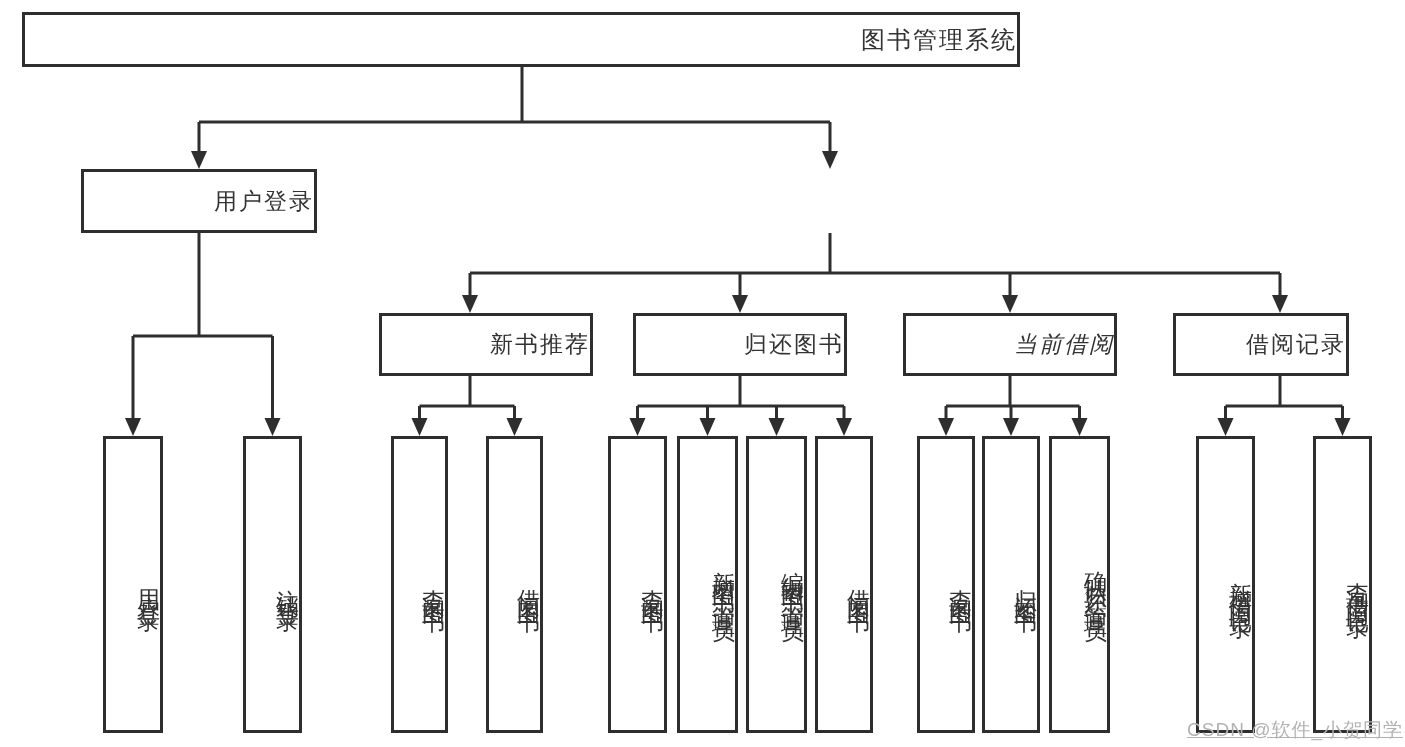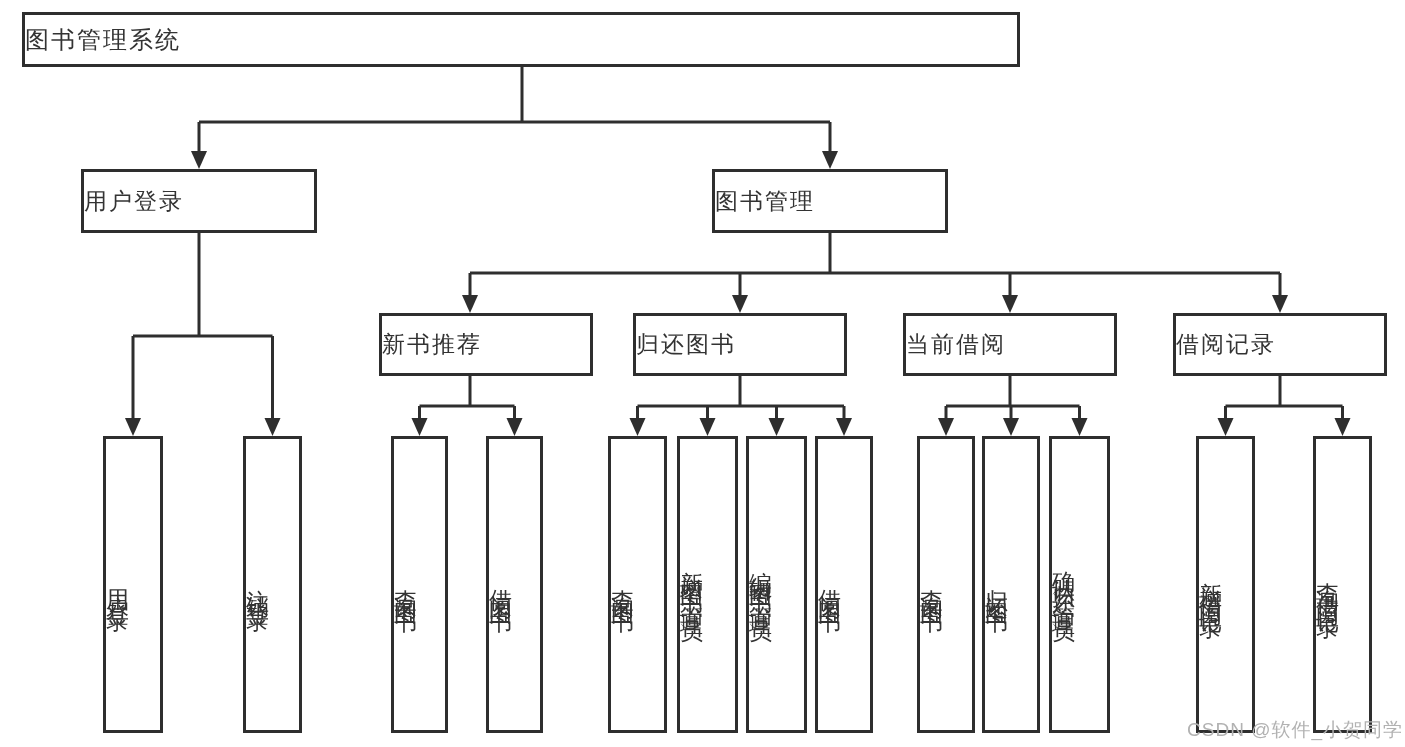--- a/index.html
+++ b/index.html
@@ -18,21 +18,21 @@
     background:var(--fill);
     overflow:hidden;
   }
   .wires{position:absolute;left:0;top:0;width:1405px;height:747px;pointer-events:none;}
   .wires path{stroke:var(--line);stroke-width:3;fill:none;}
   .wires polygon{fill:var(--line);stroke:none;}
   .node{
     position:absolute;
     background:var(--fill);
     border:3px solid var(--border);
-    display:flex;align-items:center;justify-content:flex-start;
+    display:flex;align-items:center;justify-content:flex-end;
   }
   .node .hlabel{
     font-size:23px;
     letter-spacing:2px;
     color:var(--text);
     white-space:nowrap;
   }
   .node.root .hlabel{font-size:24px;}
   .node.leaf .vlabel{
     writing-mode:vertical-rl;
@@ -44,20 +44,21 @@
     white-space:nowrap;
   }
   .watermark{
     position:absolute;
     right:2px;bottom:4px;
     font-size:19px;
     letter-spacing:1px;
     color:var(--watermark);
     z-index:5;
     white-space:nowrap;
+    text-decoration:underline;
   }
 </style>
 </head>
 <body>
 
 <div class="canvas">
 
   <svg class="wires" viewBox="0 0 1405 747" aria-hidden="true">
     <g>
       <path d="M522 67 V122 M199 122 H830 M199 122 V152 M830 122 V152"></path>
@@ -101,34 +102,31 @@
     </g>
   </svg>
 
   <div class="node root" style="left:22px;top:12px;width:998px;height:55px;">
     <span class="hlabel">图书管理系统</span>
   </div>
 
   <div class="node" style="left:81px;top:169px;width:236px;height:64px;">
     <span class="hlabel">用户登录</span>
   </div>
-  <div class="node" style="left:712px;top:169px;width:236px;height:64px;">
-    <span class="hlabel">图书管理</span>
-  </div>
 
   <div class="node" style="left:363px;top:313px;width:214px;height:63px;margin-left:16px;">
     <span class="hlabel">新书推荐</span>
   </div>
   <div class="node" style="left:633px;top:313px;width:214px;height:63px;">
     <span class="hlabel">归还图书</span>
   </div>
-  <div class="node" style="left:903px;top:313px;width:214px;height:63px;">
+  <div class="node" style="left:903px;top:313px;width:214px;height:63px;font-style:italic;">
     <span class="hlabel">当前借阅</span>
   </div>
-  <div class="node" style="left:1173px;top:313px;width:214px;height:63px;">
+  <div class="node" style="left:1173px;top:313px;width:176px;height:63px;">
     <span class="hlabel">借阅记录</span>
   </div>
 
   <div class="node leaf" style="left:103px;top:436px;width:60px;height:297px;">
     <span class="vlabel">用户登录</span>
   </div>
   <div class="node leaf" style="left:243px;top:436px;width:59px;height:297px;">
     <span class="vlabel">注销登录</span>
   </div>
 

